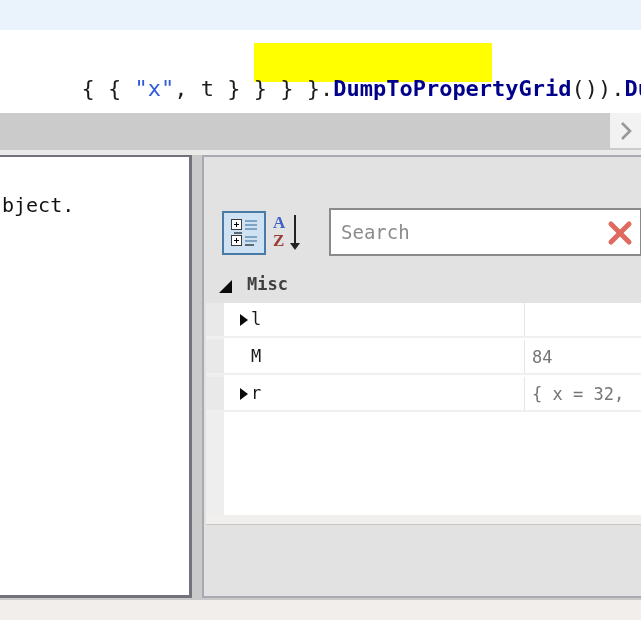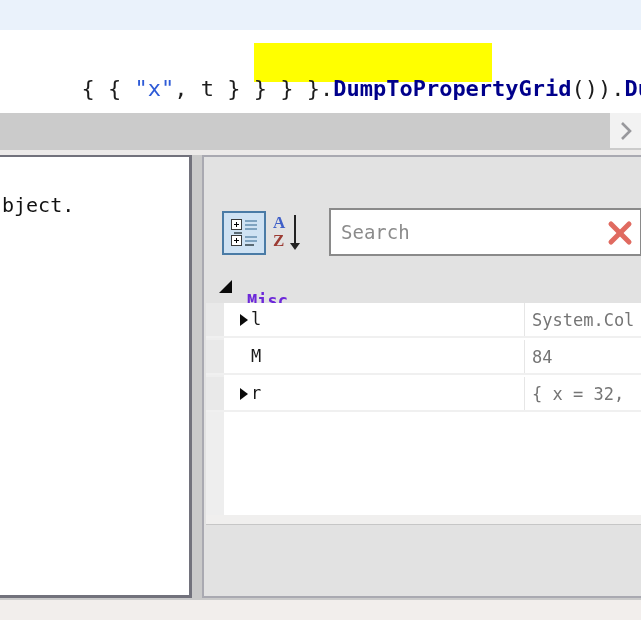--- a/index.html
+++ b/index.html
@@ -62,21 +62,21 @@
                 color:#3b82f6; background:transparent; }
   #search-input::placeholder { color:#8b8b8b; opacity:1; }
   #search-clear { position:absolute; right:6px; top:9px; width:28px; height:28px; cursor:pointer; }
 
   
   #grid { position:absolute; left:2px; top:112px; width:437px; height:246px; background:#ffffff; }
   #cat-row { position:absolute; left:0; top:0; width:437px; height:34px; background:#e2e2e2;
              cursor:pointer; }
   .cat-expander { position:absolute; left:13px; top:11px; width:0; height:0;
              border-left:13px solid transparent; border-bottom:13px solid #0b0b0b; }
-  #cat-label { position:absolute; left:41px; top:5px; font-size:17px; font-weight:bold; color:#6d28d9;margin-top:17px; }
+  #cat-label { position:absolute; left:41px; top:5px; font-size:17px; font-weight:bold; color:#404040; }
 
   .pg-row { position:absolute; left:0; width:437px; height:35px; background:#ffffff;
             border-bottom:2px solid #f0f0f0; cursor:default; }
   .row-strip { position:absolute; left:0; top:0; width:18px; height:33px; background:#e9e9e9; }
   .row-expander { position:absolute; left:34px; top:11px; width:0; height:0;
             border-left:8px solid #0b0b0b; border-top:6px solid transparent;
             border-bottom:6px solid transparent; }
   .row-name  { position:absolute; left:45px; top:6px; font-size:17px; color:#1a1a1a; white-space:pre; }
   .row-value { position:absolute; left:326px; top:7px; font-size:17px; color:#757575; white-space:pre; }
   .col-divider { position:absolute; left:318px; top:0; width:1px; height:33px; background:#e6e6e6; }
@@ -162,21 +162,20 @@
         <span class="cat-expander"></span>
         <span id="cat-label">Misc</span>
       </div>
       <div id="grid-left-strip"></div>
 
       <div class="pg-row" style="top:34px">
         <span class="row-strip"></span>
         <span class="row-expander"></span>
         <span class="row-name">l</span>
         <span class="col-divider"></span>
-        <span class="row-value">System.Col</span>
       </div>
 
       <div class="pg-row" style="top:71px">
         <span class="row-strip"></span>
         <span class="row-name">M</span>
         <span class="col-divider"></span>
         <span class="row-value">84</span>
       </div>
 
       <div class="pg-row" style="top:108px">

